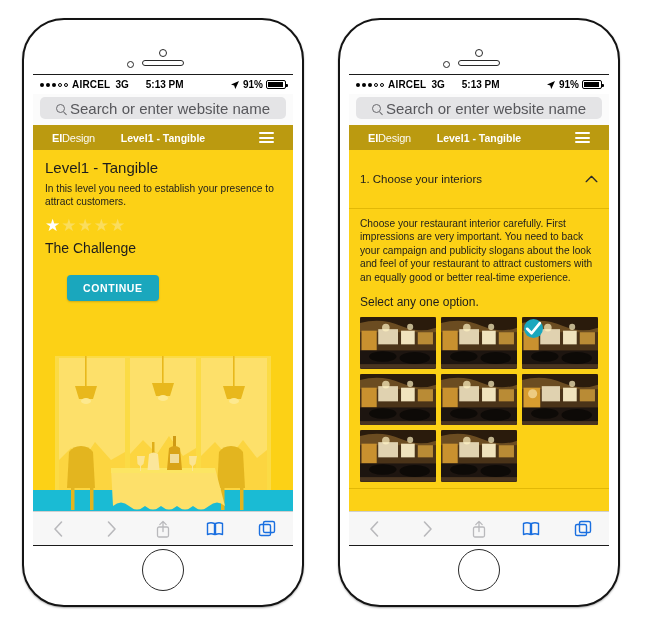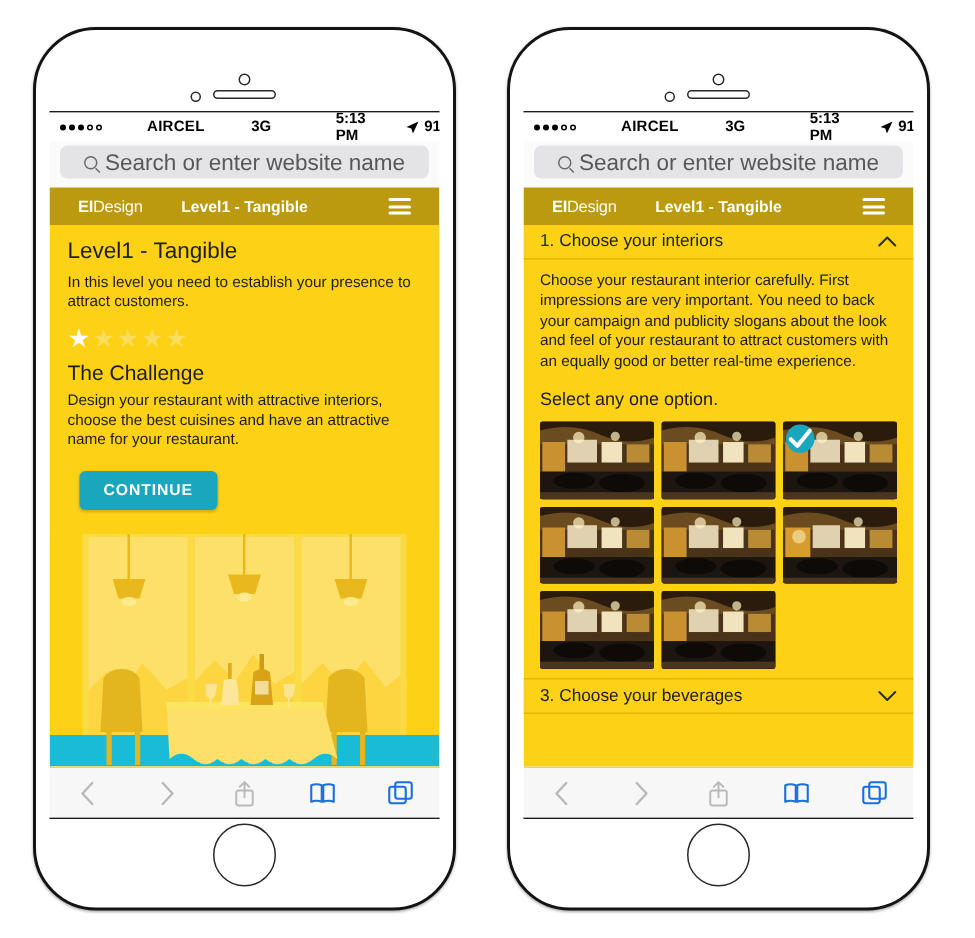--- a/index.html
+++ b/index.html
@@ -84,21 +84,20 @@
   .statusbar {
     height: 19px;
     background: #ffffff;
     display: flex;
     align-items: center;
     font-size: 10px;
     font-weight: bold;
     color: #000;
     padding: 0 7px;
     box-sizing: border-box;
-    gap: 26px;
   }
   .sb-dots { display: flex; gap: 2px; align-items: center; margin-right: 4px; }
   .sb-dots i {
     width: 4px; height: 4px; border-radius: 50%;
     background: #000; display: block;
   }
   .sb-dots i.hollow { background: transparent; border: 1px solid #000; box-sizing: border-box; }
   .sb-carrier { letter-spacing: .2px; }
   .sb-net { margin-left: 5px; }
   .sb-time { margin-left: 17px; }
@@ -210,21 +209,21 @@
   .stars .on  { color: #ffffff; }
   .stars .off { color: #fadd5d; }
   .h-sub {
     font-size: 14px;
     color: #1d1d1d;
     margin: 6px 0 5px 0;
     font-weight: normal;
   }
 
   
-  .continue-wrap { padding: 14px 0 0 20px; position: relative; z-index: 5; }
+  .continue-wrap { padding: 14px 0 0 34px; position: relative; z-index: 5; }
   .btn-continue {
     display: inline-block;
     background: #1aa7bd;
     color: #fff;
     font-size: 10.5px;
     font-weight: bold;
     letter-spacing: .6px;
     padding: 7px 16px;
     border-radius: 4px;
     border: none;
@@ -250,21 +249,21 @@
     justify-content: space-around;
     box-sizing: border-box;
   }
   .tb-icon { width: 20px; height: 20px; display: block; }
 
   
   .acc-head {
     background: #fcd116;
     border-top: 1px solid #e2b806;
     border-bottom: 1px solid #e2b806;
-    padding: 5px 11px;
+    padding: 23px 11px;
     font-size: 11.5px;
     color: #1d1d1d;
     display: flex;
     align-items: center;
     justify-content: space-between;
   }
   .acc-head.first { border-top: none; }
   .chev { width: 13px; height: 8px; flex: none; }
   .acc-body { padding: 8px 11px 6px 11px; }
   .acc-text {
@@ -355,21 +354,20 @@
       </div>
 
       <div class="content">
         <div class="pad">
           <h1 class="h-title">Level1 - Tangible</h1>
           <p class="body-text">In this level you need to establish your presence to attract customers.</p>
           <div class="stars">
             <span class="on">★</span><span class="off">★</span><span class="off">★</span><span class="off">★</span><span class="off">★</span>
           </div>
           <h2 class="h-sub">The Challenge</h2>
-          <p class="body-text">Design your restaurant with attractive interiors, choose the best cuisines and have an attractive name for your restaurant.</p>
         </div>
         <div class="continue-wrap">
           <button class="btn-continue">CONTINUE</button>
         </div>
 
         <div class="illus">
           <svg viewBox="0 0 260 155" preserveAspectRatio="none" width="100%" height="100%">
             <rect x="0" y="0" width="260" height="155" fill="#fcd116"></rect>
 
             <rect x="22" y="0" width="216" height="140" fill="#fbdb45"></rect>

